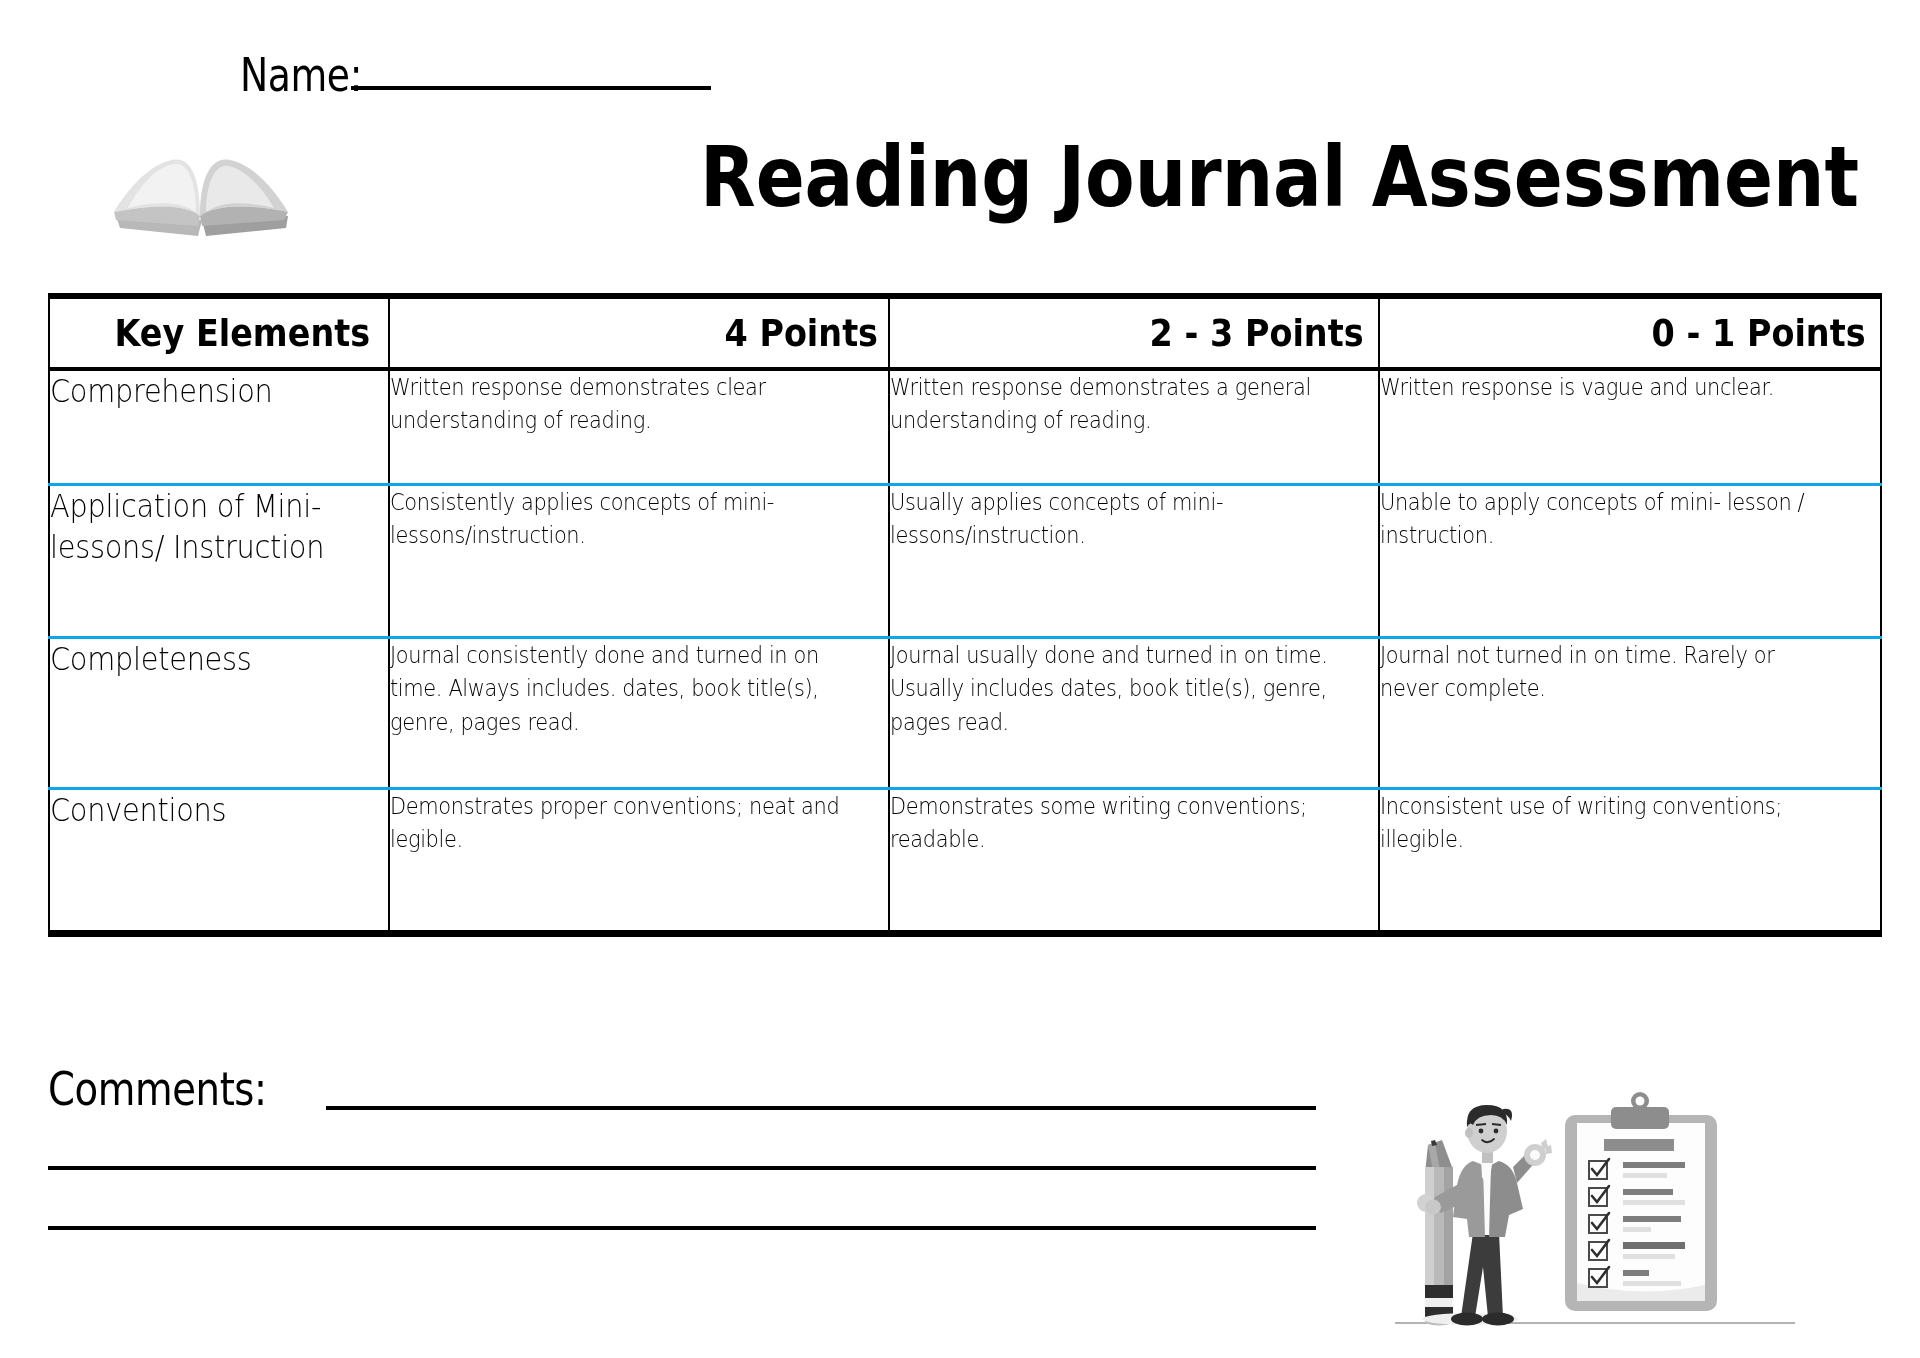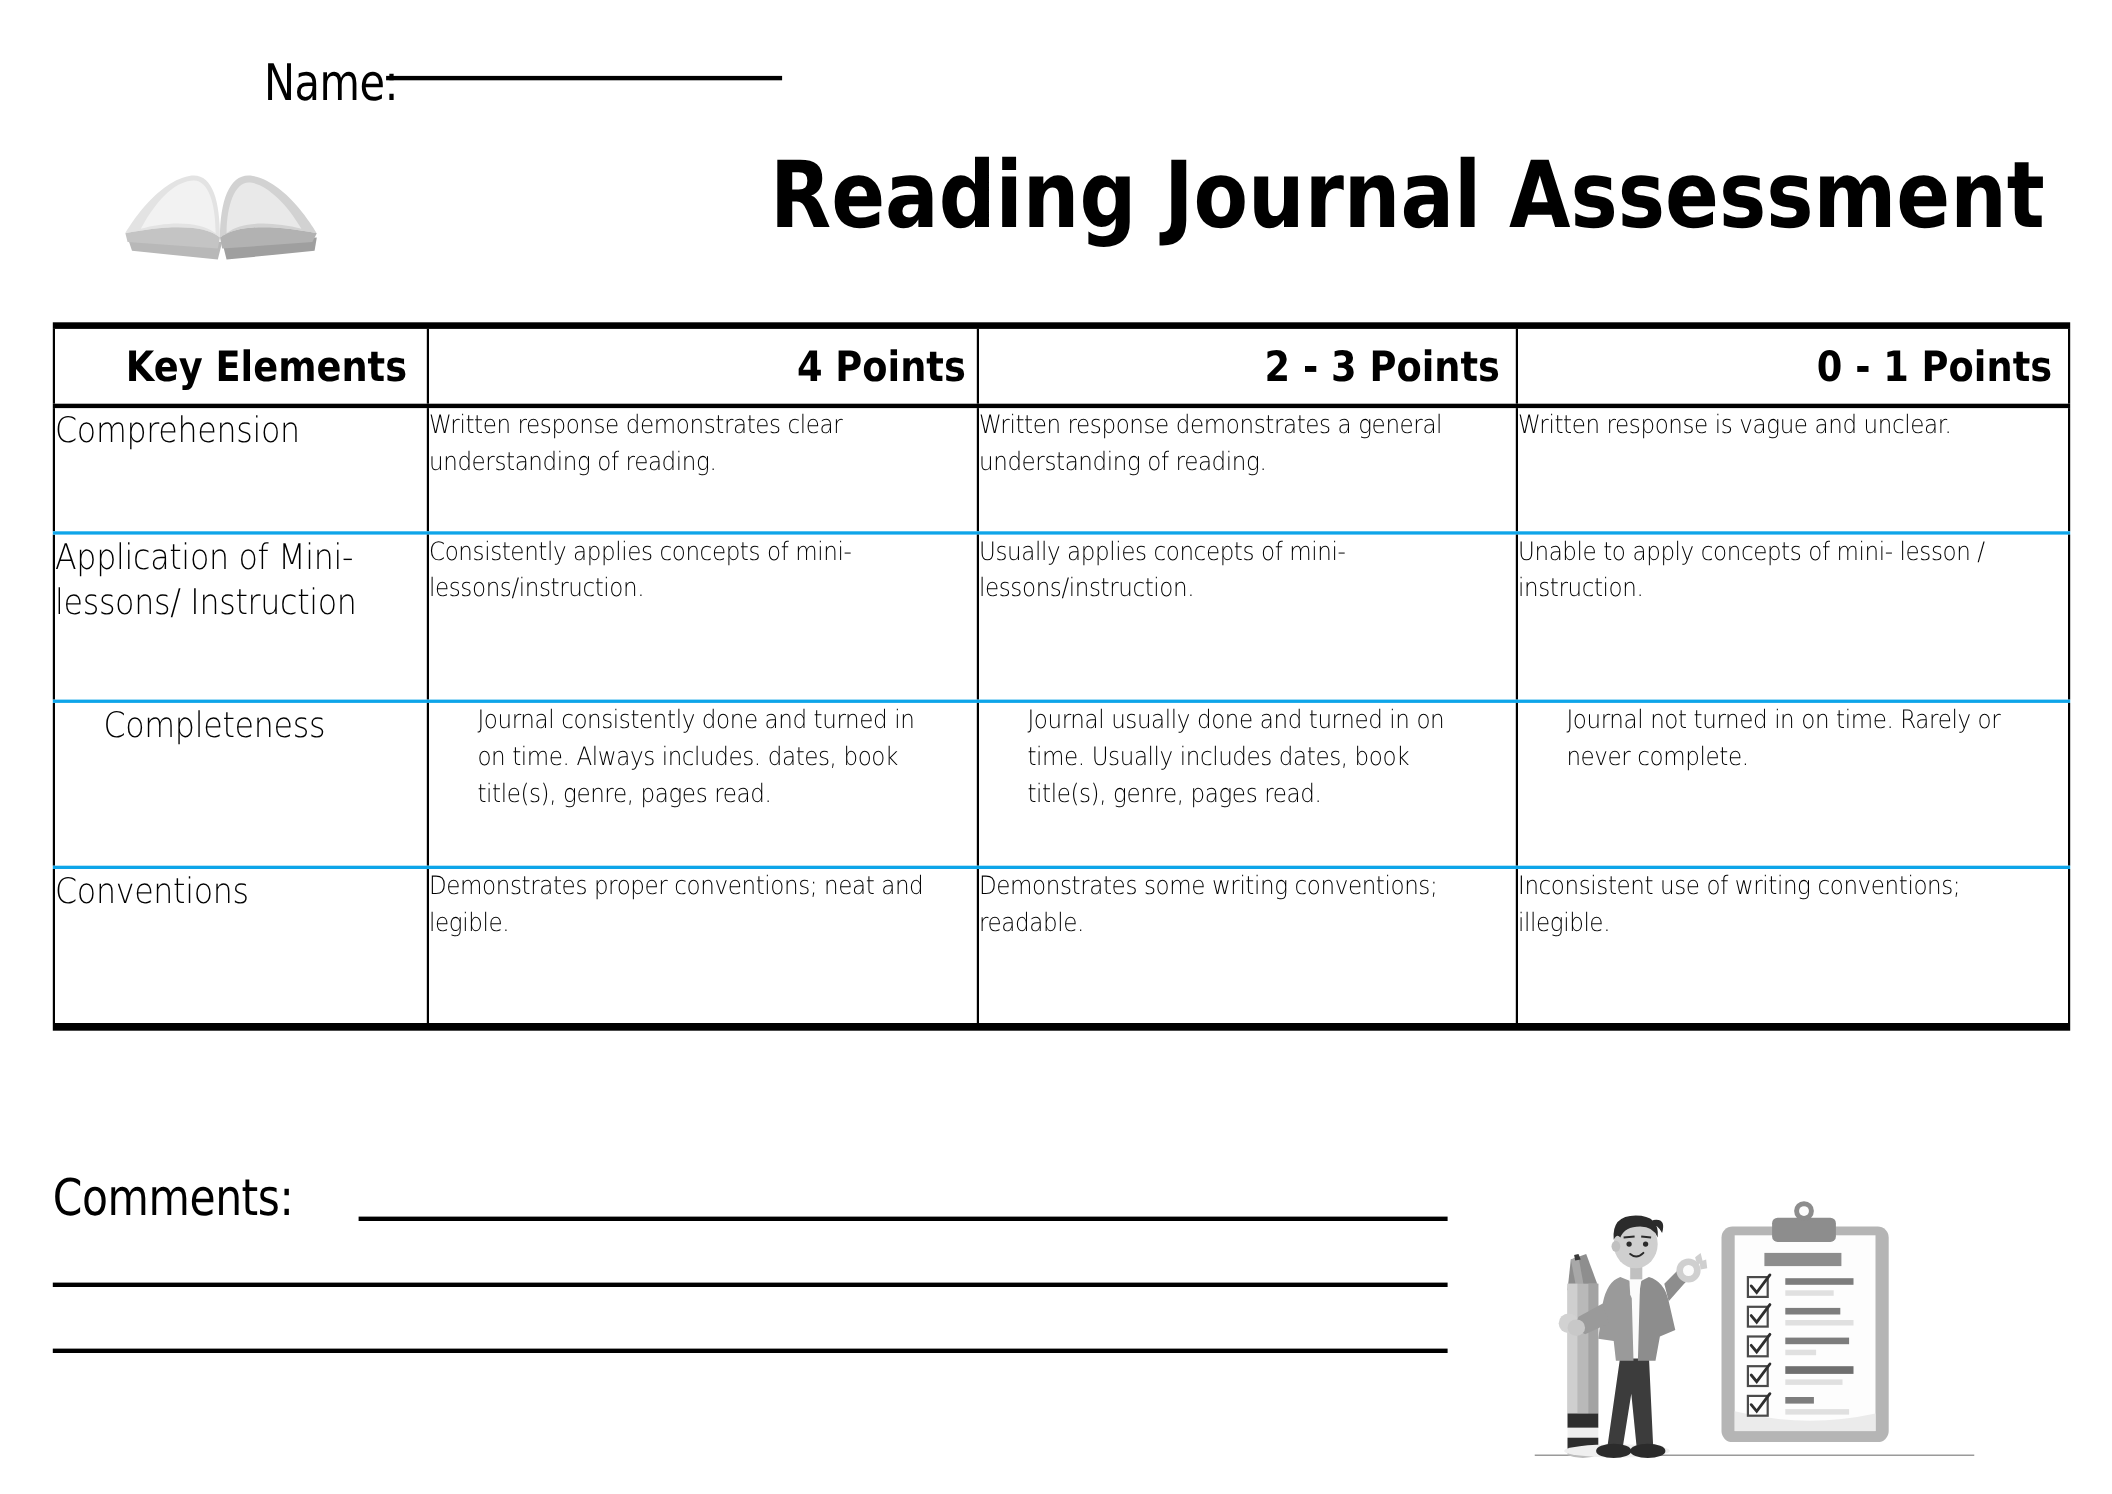--- a/index.html
+++ b/index.html
@@ -28,21 +28,21 @@
   .namedate-row {
     position: absolute;
     left: 0;
     top: 52px;
     width: 1920px;
     height: 70px;
   }
   .field {
     position: absolute;
     display: flex;
-    align-items: center;
+    align-items: flex-end;
     gap: 14px;
   }
   .field-name { left: 240px; top: 0; }
   .field-date { left: 1205px; top: 0; }
 
   .field-label {
     font-family: "DejaVu Sans", sans-serif;
     font-size: 46px;
     font-weight: 400;
     letter-spacing: -0.5px;
@@ -148,21 +148,21 @@
     font-size: 23px;
     font-weight: 300;
     line-height: 1.45;
     letter-spacing: -0.4px;
     transform: scaleX(0.91);
     transform-origin: left top;
     display: block;
   }
   .row-comprehension td { height: 112px; }
   .row-application td { height: 150px; }
-  .row-completeness td { height: 148px; padding-left: 44px; }
+  .row-completeness td { height: 148px; }
   .row-personal td { height: 128px; }
   .row-conventions td { height: 140px; }
 
   .indent-1 { padding-left: 30px; }
 
   
   .bottom {
     position: absolute;
     left: 48px;
     top: 1050px;

